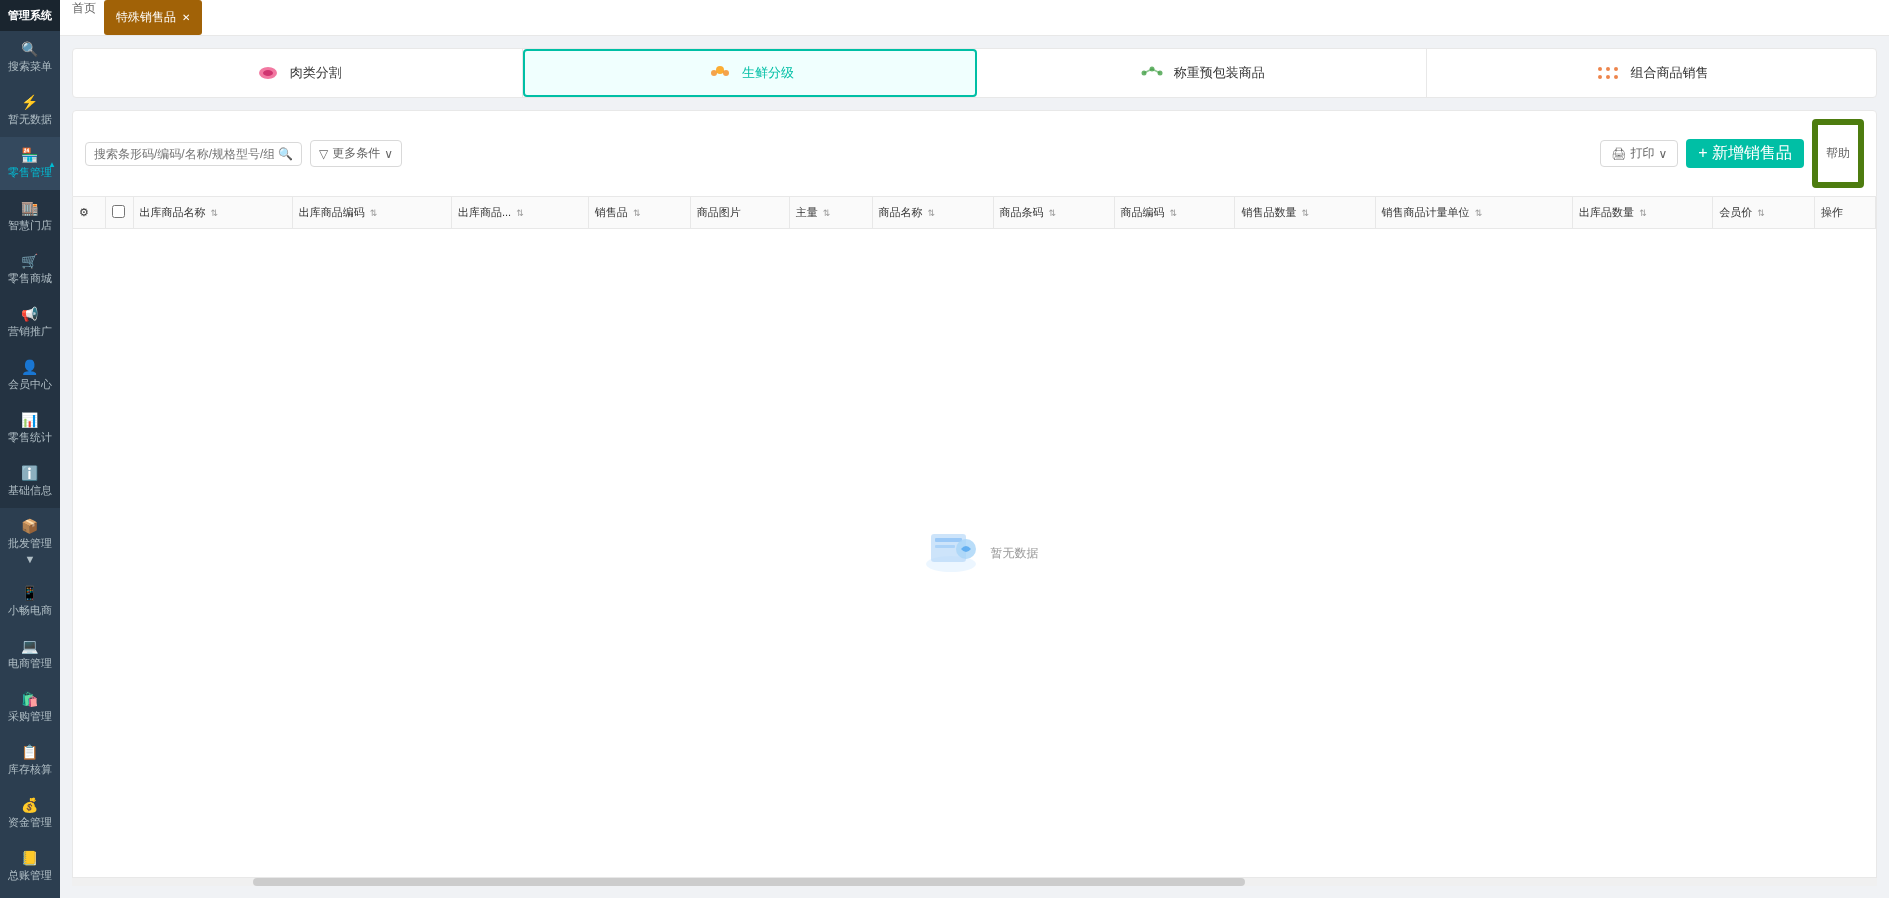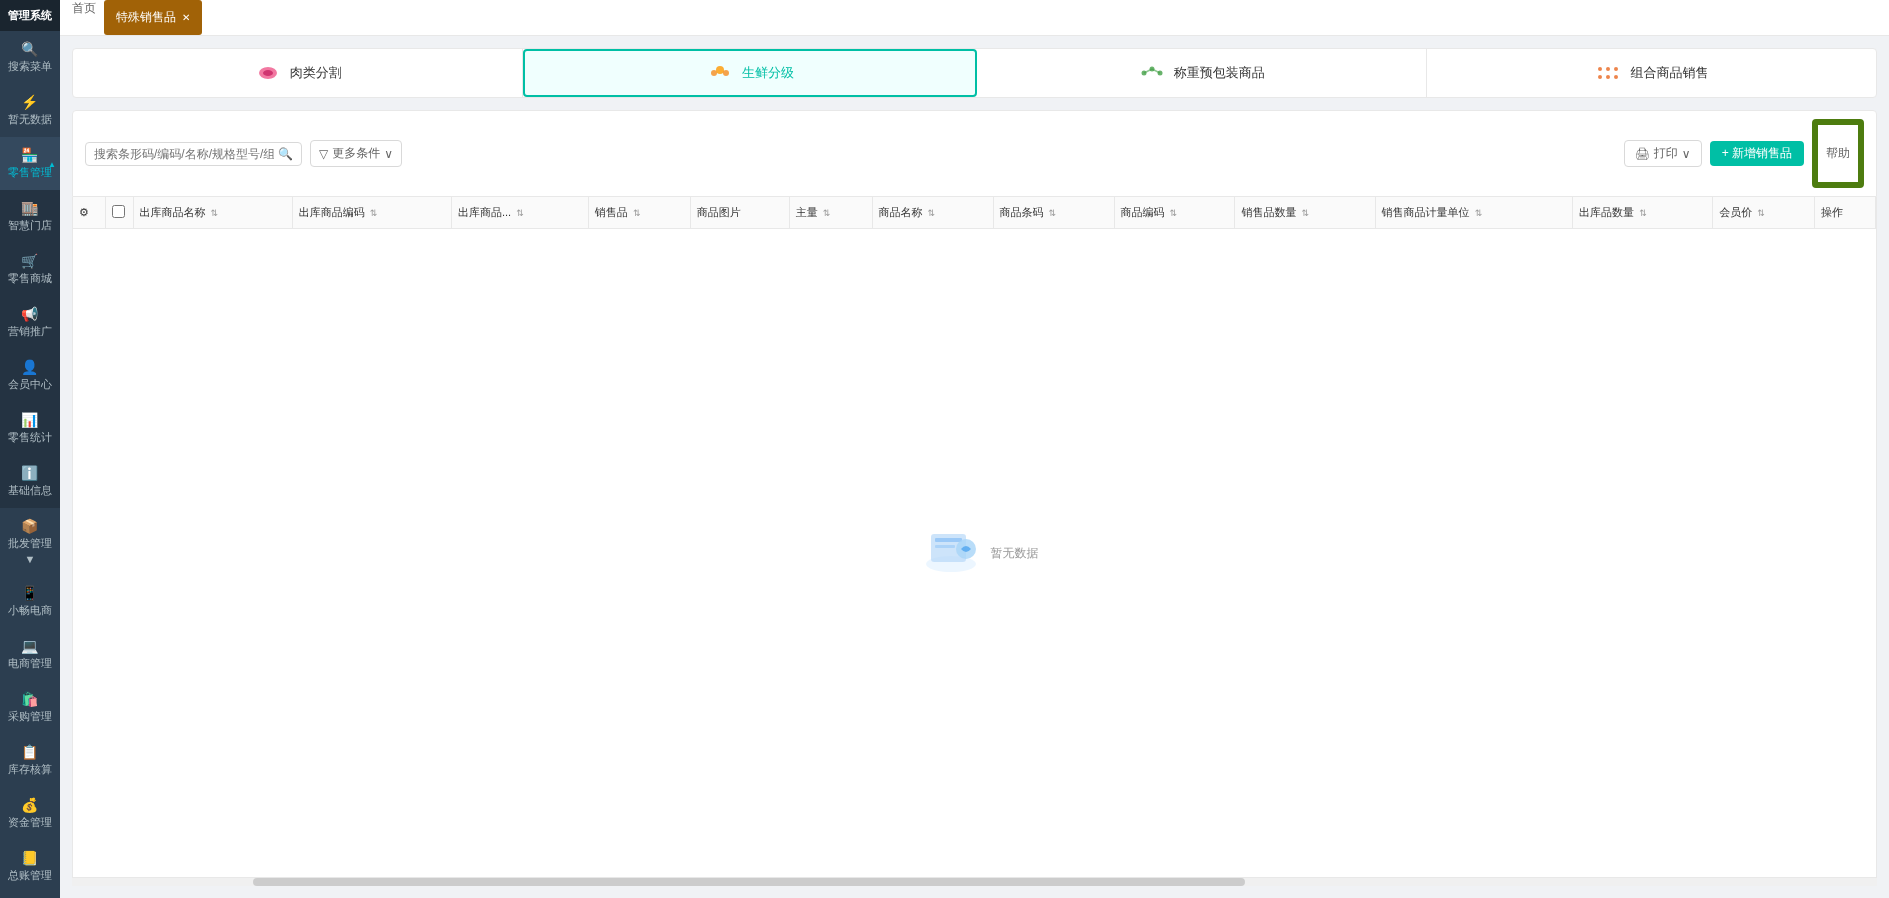--- a/index.html
+++ b/index.html
@@ -183,21 +183,21 @@
       gap: 4px;
       background: white;
     }
     .add-btn {
       background: #00bfa5;
       color: white;
       border: none;
       border-radius: 4px;
       padding: 4px 12px;
       cursor: pointer;
-      font-size: 12px;
+      font-size: 16px;
       display: flex;
       align-items: flex-start;
       gap: 4px;
     }
     .help-btn {
       border: 6px solid #4d7c0f;
       border-radius: 4px;
       padding: 20px 8px;
       cursor: pointer;
       color: #666;

